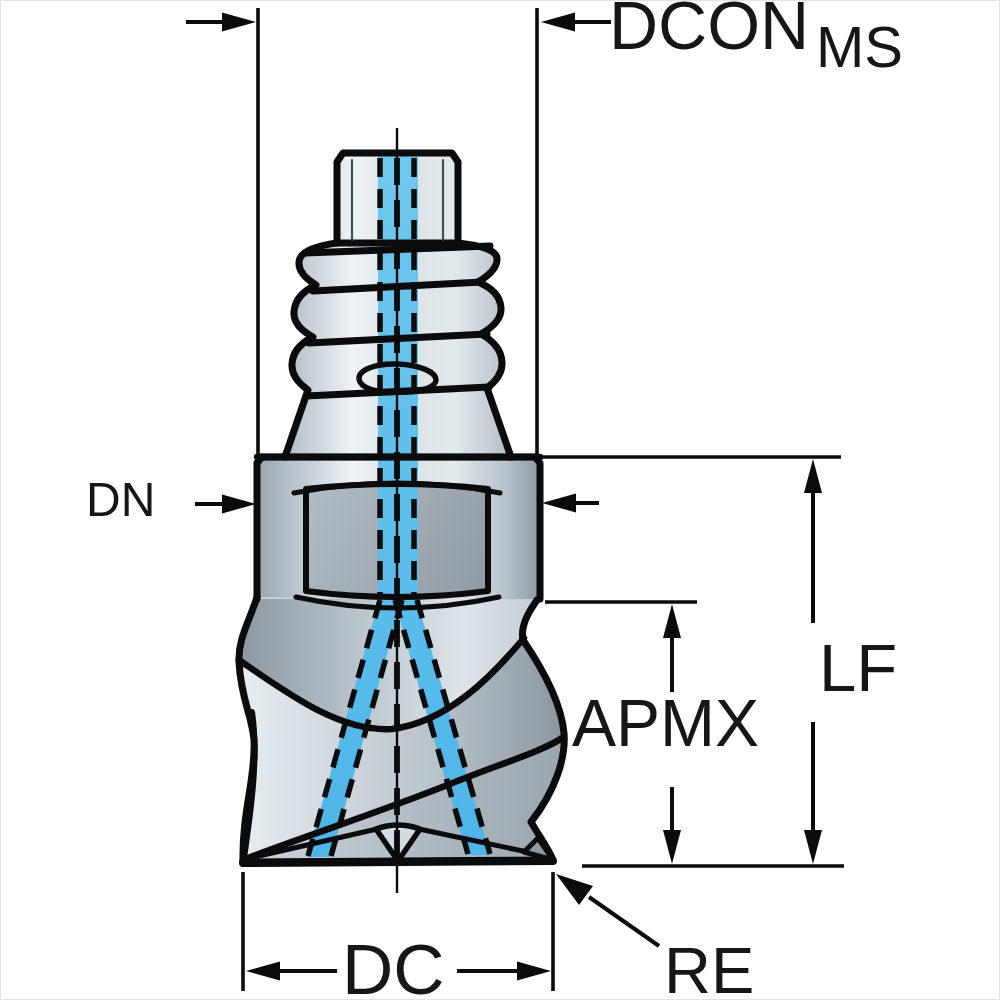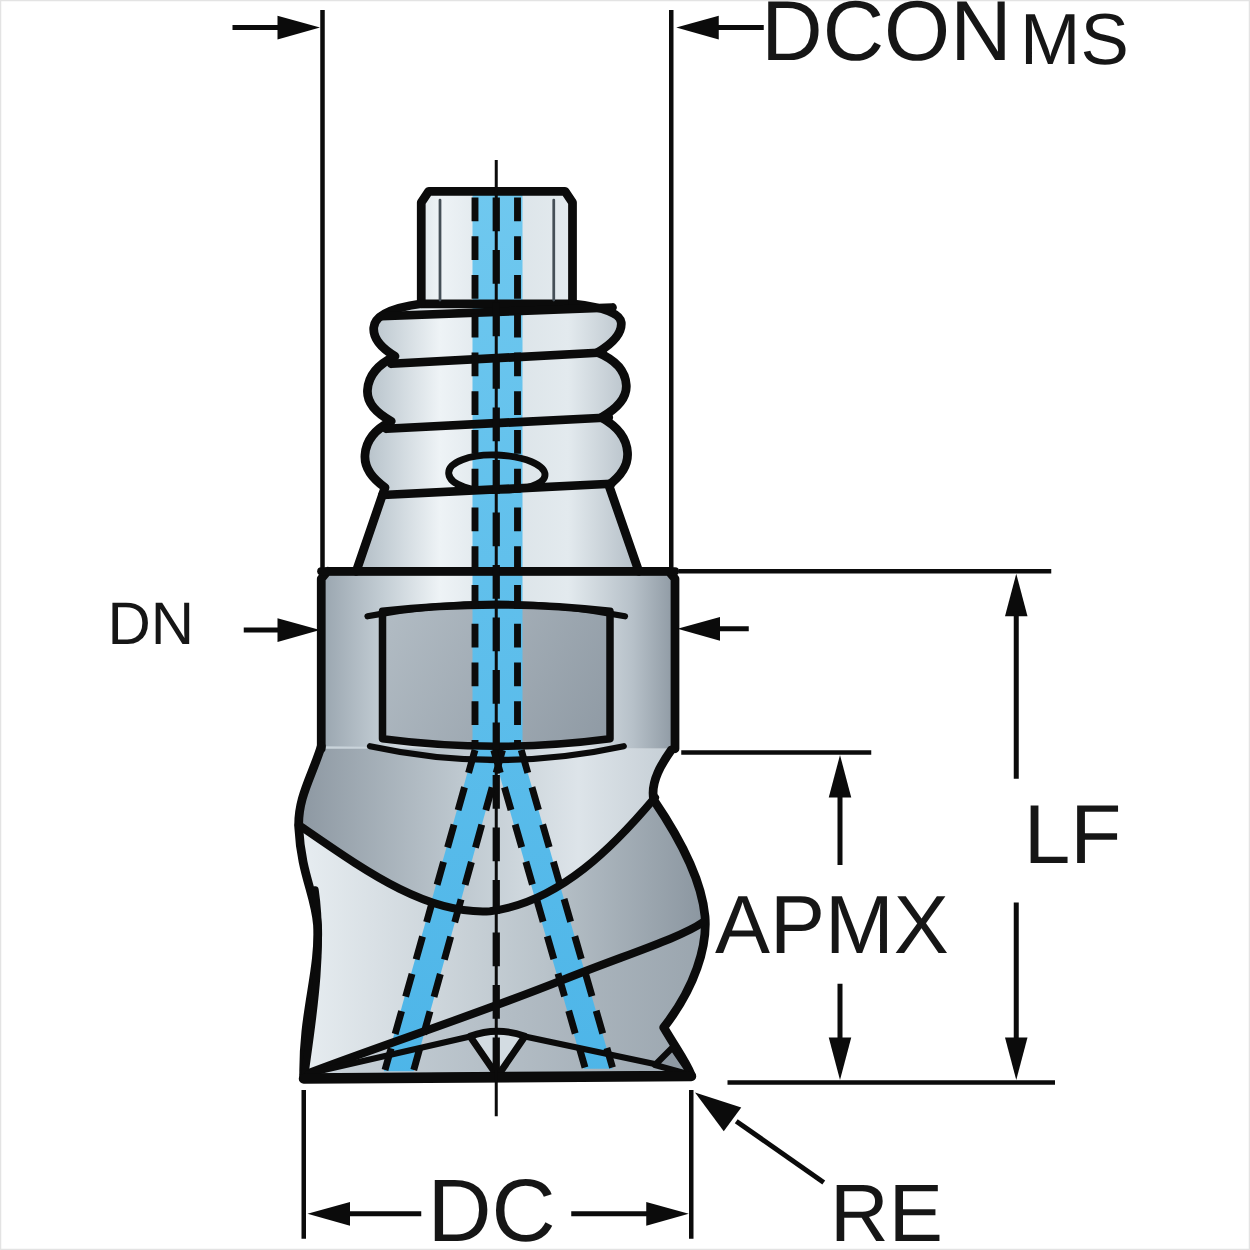--- a/index.html
+++ b/index.html
@@ -13,24 +13,24 @@
     position:relative;width:1000px;height:1000px;background:var(--bg);
     font-family:"Liberation Sans", sans-serif;overflow:hidden;
     box-shadow:inset 0 0 0 1px #e3e3e3;
   }
   .stage svg{position:absolute;left:0;top:0;}
   .dim-label{
     position:absolute;color:var(--label);line-height:1;white-space:nowrap;
     letter-spacing:0px;font-weight:400;
   }
   .lbl-dcon{left:609px;top:-9px;font-size:68px;}
-  .lbl-dconsub{left:816px;top:3px;font-size:58px;}
+  .lbl-dconsub{left:816px;top:18px;font-size:58px;}
   .lbl-dn{left:86px;top:476px;font-size:48px;}
   .lbl-lf{left:819px;top:634px;font-size:67px;}
-  .lbl-apmx{left:572px;top:706px;font-size:66px;}
+  .lbl-apmx{left:572px;top:690px;font-size:66px;}
   .lbl-dc{left:342px;top:934px;font-size:71px;}
   .lbl-re{left:664px;top:938px;font-size:65px;}
 </style>
 </head>
 <body>
 
 <div class="stage">
 
   <svg width="1000" height="1000" viewBox="0 0 1000 1000">
     <defs>

